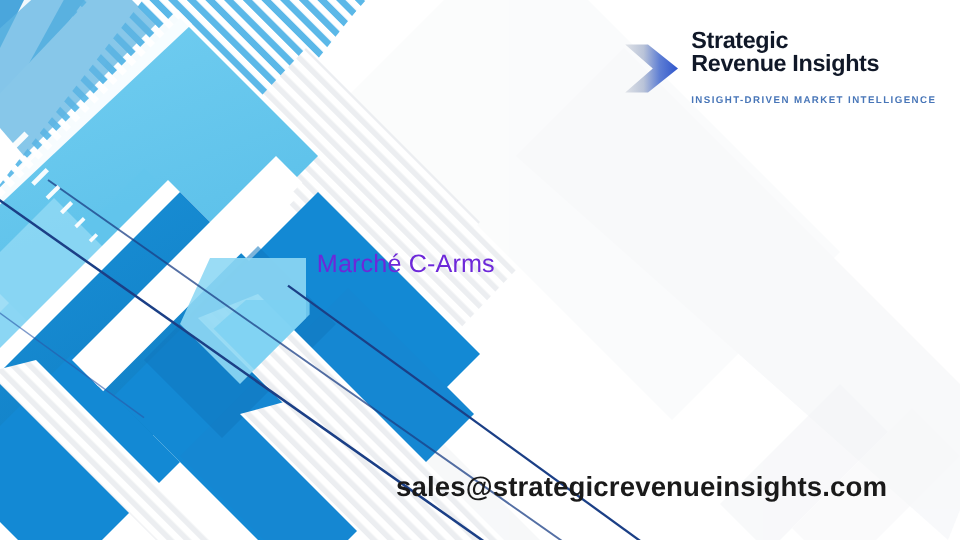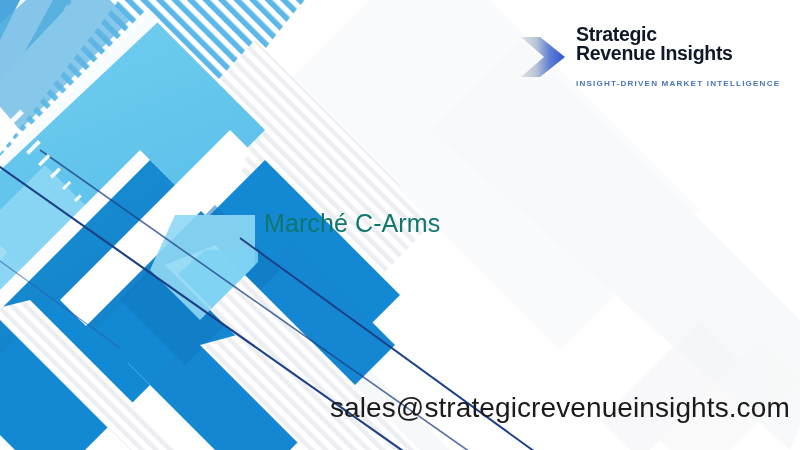--- a/index.html
+++ b/index.html
@@ -66,35 +66,35 @@
     color: #4876b8;
     white-space: nowrap;
   }
 
   
   #headline {
     position: absolute;
     left: 264px;
     top: 209px;
     font-family: "Liberation Sans", sans-serif;
-    font-size: 25px;
+    font-size: 21px;
     font-weight: normal;
-    color: #0f766e;
+    color: #6d28d9;
     white-space: nowrap;
     letter-spacing: 0.1px;
   }
 
   
   #contact-email {
     position: absolute;
     left: 330px;
     top: 392px;
     font-family: "Liberation Sans", sans-serif;
-    font-size: 28px;
-    font-weight: normal;
+    font-size: 23px;
+    font-weight: bold;
     color: #1a1a1a;
     white-space: nowrap;
     letter-spacing: 0.1px;
   }
 </style>
 </head>
 <body>
 
 <div id="slide">
 

